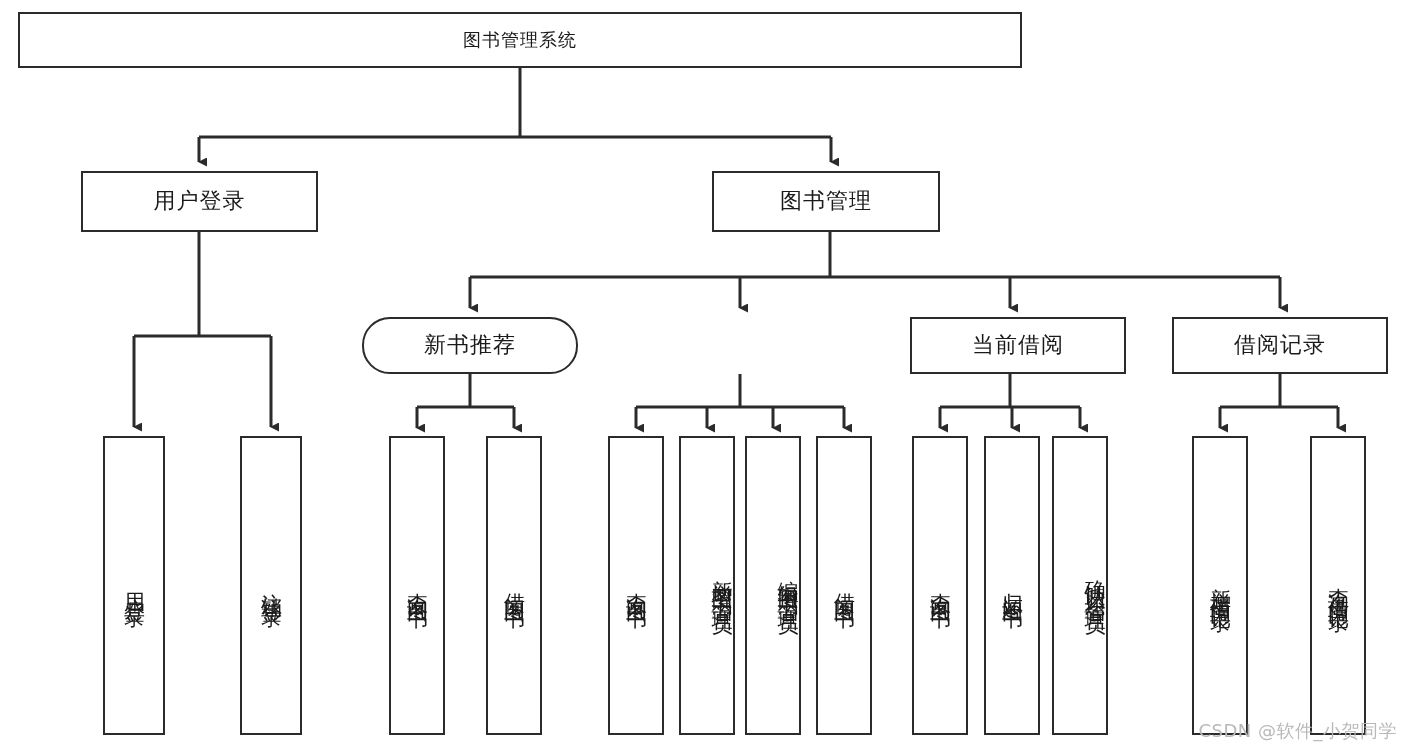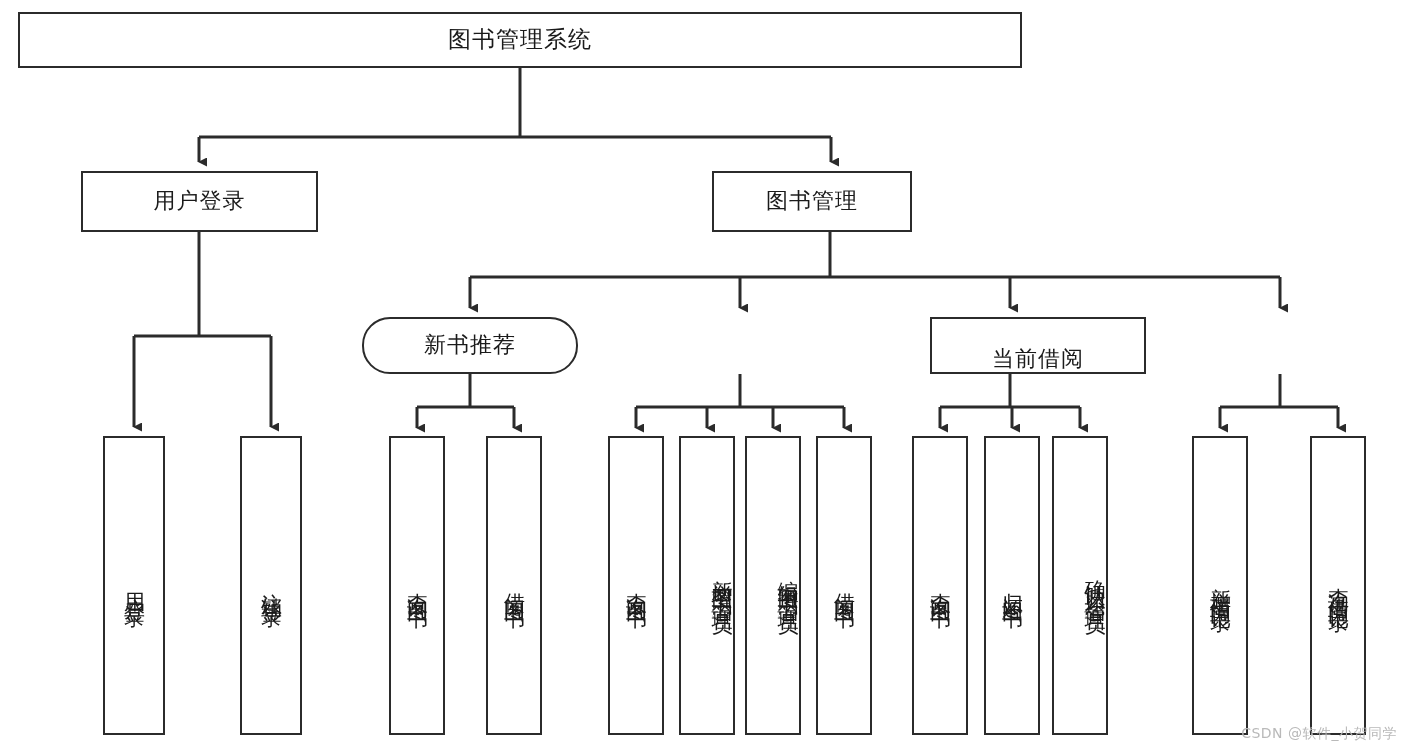--- a/index.html
+++ b/index.html
@@ -33,42 +33,42 @@
     align-items: center;
     justify-content: center;
     color: #1a1a1a;
   }
   .node-h {
     font-size: 22px;
     letter-spacing: 1px;
     line-height: 1.2;
   }
   .node-root {
-    font-size: 23px;
+    font-size: 18px;
     justify-content: center;
   }
   .node-v {
     writing-mode: vertical-rl;
     text-orientation: upright;
     font-size: 21px;
     letter-spacing: 5px;
     line-height: 1.1;
     padding-top: 4px;
     padding-bottom: 4px;
     align-items: flex-start;
     justify-content: center;
   }
   .node-v.node-v-center {
     align-items: center;
   }
   .watermark {
     position: absolute;
     right: 8px;
     bottom: 4px;
-    font-size: 14px;
+    font-size: 18px;
     color: #b9b9b9;
     white-space: nowrap;
     letter-spacing: 0.5px;
   }
 </style>
 </head>
 <body>
 
 <div id="canvas">
 
@@ -124,33 +124,36 @@
   </svg>
 
   <div class="node node-h node-root" style="left:18px; top:12px; width:1004px; height:56px;">
     <span>图书管理系统</span>
   </div>
 
   <div class="node node-h" style="left:81px; top:171px; width:237px; height:61px;">
     <span>用户登录</span>
   </div>
 
-  <div class="node node-h" style="left:712px; top:171px; width:200px; height:61px;">
+  <div class="node node-h" style="left:712px; top:171px; width:228px; height:61px;">
     <span>图书管理</span>
   </div>
 
   <div class="node node-h" style="left:362px; top:317px; width:216px; height:57px;border-radius:28px;">
     <span>新书推荐</span>
   </div>
 
 
-  <div class="node node-h" style="left:930px; top:317px; width:216px; height:57px;align-items:flex-end;">
+  <div class="node node-h" style="left:910px; top:317px; width:216px; height:57px;">
     <span>当前借阅</span>
   </div>
 
+  <div class="node node-h" style="left:1172px; top:317px; width:216px; height:57px;">
+    <span>借阅记录</span>
+  </div>
 
   <div class="node node-v node-v-center" style="left:103px; top:436px; width:62px; height:299px;">
     <span>用户登录</span>
   </div>
 
   <div class="node node-v node-v-center" style="left:240px; top:436px; width:62px; height:299px;">
     <span>注销登录</span>
   </div>
 
   <div class="node node-v node-v-center" style="left:389px; top:436px; width:56px; height:299px;">

